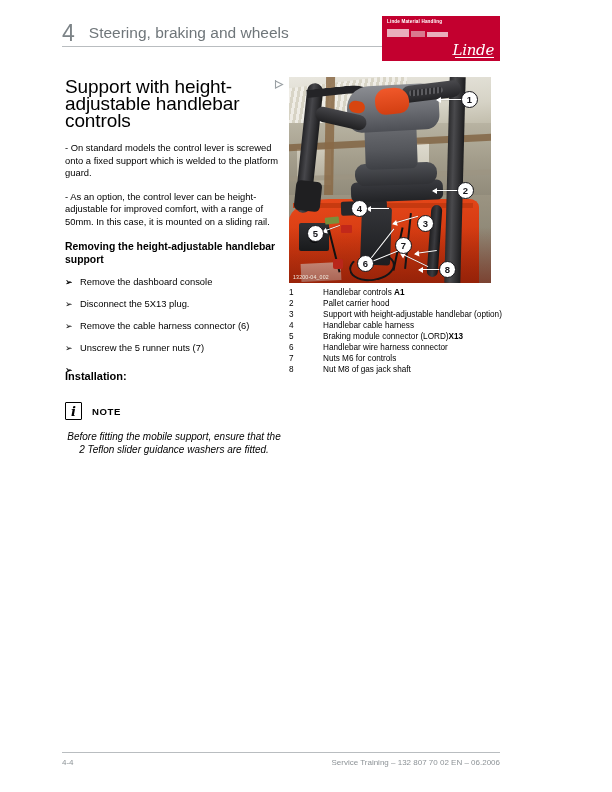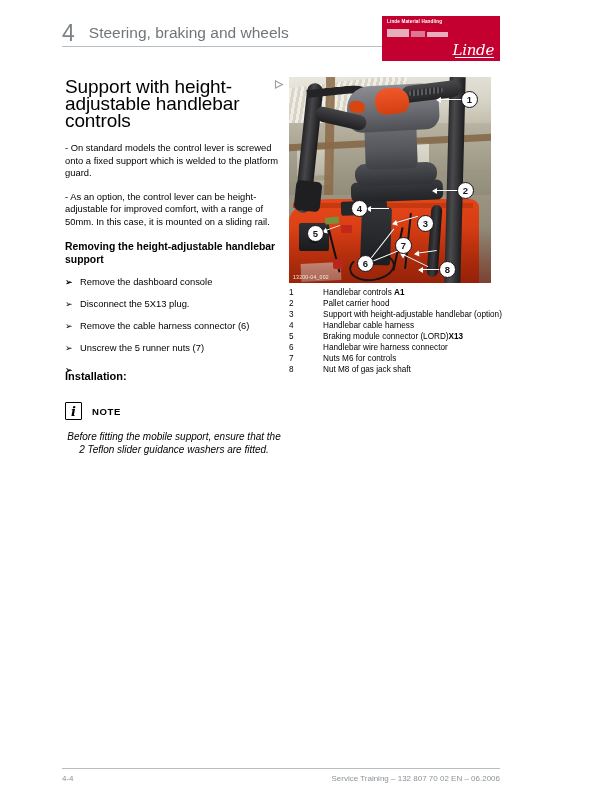--- a/index.html
+++ b/index.html
@@ -483,21 +483,21 @@
   }
   .legend-desc {
     flex: 1 1 auto;
   }
   .legend-desc b { font-weight: 700; }
 
   
   .page-footer {
     position: absolute;
     left: 62px;
-    top: 768px;
+    top: 752px;
     width: 438px;
     border-top: 1px solid #b9bdc0;
     padding-top: 5px;
     display: flex;
     justify-content: space-between;
     font-size: 8px;
     color: #8d9397;
   }
 </style>
 </head>

